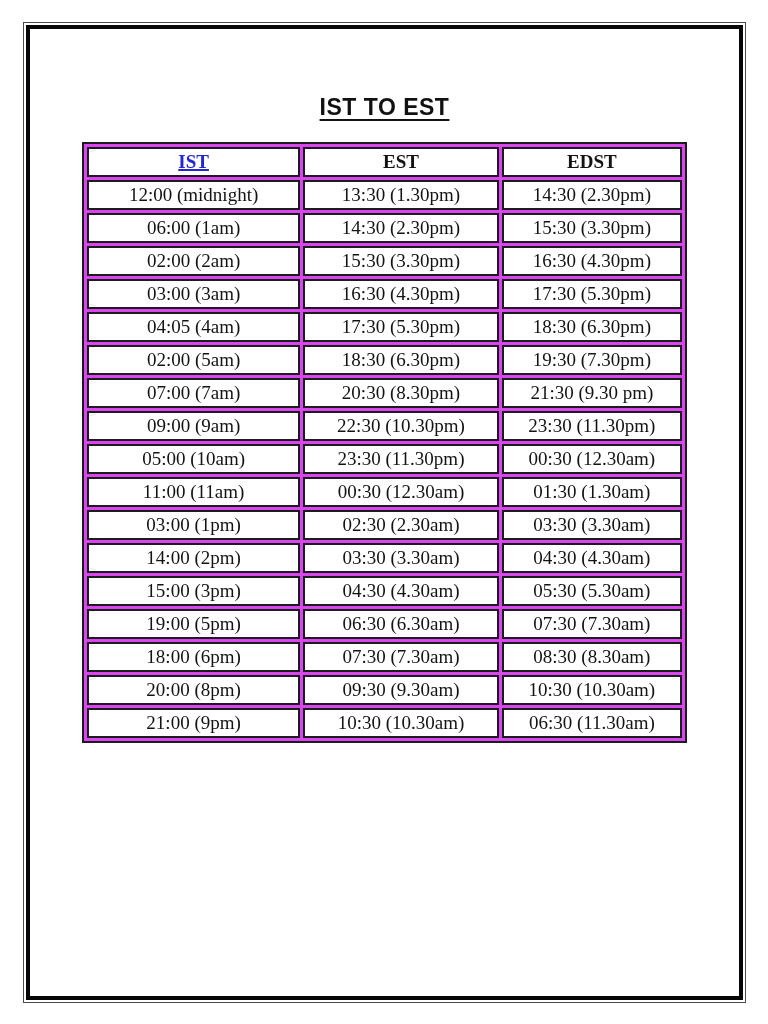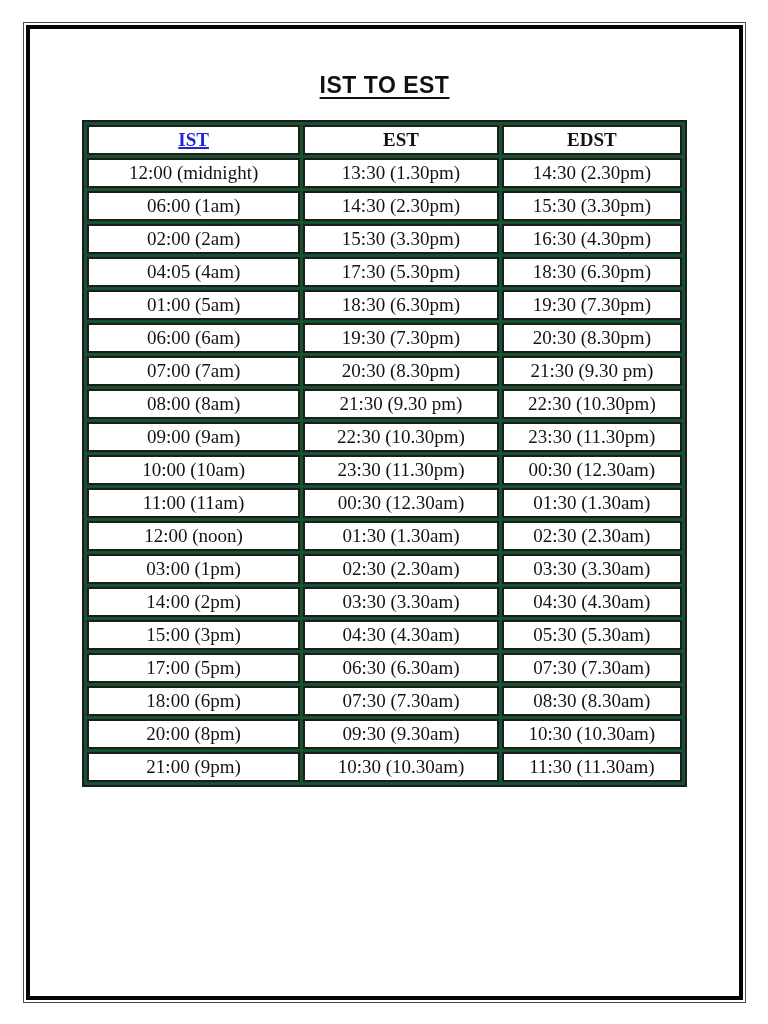--- a/index.html
+++ b/index.html
@@ -26,42 +26,42 @@
     background: #ffffff;
   }
   .page-frame-inner {
     width: 100%;
     height: 100%;
     box-sizing: border-box;
     border: 4px solid #060608;
     background: #ffffff;
   }
   .doc-title {
-    margin-top: 43px;
+    margin-top: 65px;
     margin-bottom: 21px;
     text-align: center;
     font-family: "Liberation Sans", sans-serif;
     font-weight: bold;
     font-size: 23px;
     letter-spacing: 0.5px;
     color: #111111;
   }
   .doc-title span {
     text-decoration: underline;
     text-decoration-thickness: 2px;
     text-underline-offset: 4px;
   }
   table.conv-table {
     width: 605px;
     margin: 0 auto;
     border-collapse: separate;
     border-spacing: 3px;
     border: 2px solid #1c1c1e;
     table-layout: fixed;
-    background: #14532d;
+    background: #d946ef;
     font-family: "Liberation Serif", serif;
   }
   table.conv-table th,
   table.conv-table td {
     border: 2px solid #1c1c1e;
     height: 26px;
     line-height: 26px;
     padding: 0;
     text-align: center;
     vertical-align: middle;
@@ -120,96 +120,86 @@
             <td>06:00 (1am)</td>
             <td>14:30 (2.30pm)</td>
             <td>15:30 (3.30pm)</td>
           </tr>
           <tr>
             <td>02:00 (2am)</td>
             <td>15:30 (3.30pm)</td>
             <td>16:30 (4.30pm)</td>
           </tr>
           <tr>
+            <td>03:00 (3am)</td>
+            <td>16:30 (4.30pm)</td>
+            <td>17:30 (5.30pm)</td>
+          </tr>
+          <tr>
             <td>04:05 (4am)</td>
             <td>17:30 (5.30pm)</td>
             <td>18:30 (6.30pm)</td>
           </tr>
           <tr>
-            <td>01:00 (5am)</td>
+            <td>02:00 (5am)</td>
             <td>18:30 (6.30pm)</td>
             <td>19:30 (7.30pm)</td>
-          </tr>
-          <tr>
-            <td>06:00 (6am)</td>
-            <td>19:30 (7.30pm)</td>
-            <td>20:30 (8.30pm)</td>
           </tr>
           <tr>
             <td>07:00 (7am)</td>
             <td>20:30 (8.30pm)</td>
             <td>21:30 (9.30 pm)</td>
           </tr>
           <tr>
-            <td>08:00 (8am)</td>
-            <td>21:30 (9.30 pm)</td>
-            <td>22:30 (10.30pm)</td>
-          </tr>
-          <tr>
             <td>09:00 (9am)</td>
             <td>22:30 (10.30pm)</td>
             <td>23:30 (11.30pm)</td>
           </tr>
           <tr>
-            <td>10:00 (10am)</td>
+            <td>05:00 (10am)</td>
             <td>23:30 (11.30pm)</td>
             <td>00:30 (12.30am)</td>
           </tr>
           <tr>
             <td>11:00 (11am)</td>
             <td>00:30 (12.30am)</td>
             <td>01:30 (1.30am)</td>
           </tr>
           <tr>
-            <td>12:00 (noon)</td>
-            <td>01:30 (1.30am)</td>
-            <td>02:30 (2.30am)</td>
-          </tr>
-          <tr>
             <td>03:00 (1pm)</td>
             <td>02:30 (2.30am)</td>
             <td>03:30 (3.30am)</td>
           </tr>
           <tr>
             <td>14:00 (2pm)</td>
             <td>03:30 (3.30am)</td>
             <td>04:30 (4.30am)</td>
           </tr>
           <tr>
             <td>15:00 (3pm)</td>
             <td>04:30 (4.30am)</td>
             <td>05:30 (5.30am)</td>
           </tr>
           <tr>
-            <td>17:00 (5pm)</td>
+            <td>19:00 (5pm)</td>
             <td>06:30 (6.30am)</td>
             <td>07:30 (7.30am)</td>
           </tr>
           <tr>
             <td>18:00 (6pm)</td>
             <td>07:30 (7.30am)</td>
             <td>08:30 (8.30am)</td>
           </tr>
           <tr>
             <td>20:00 (8pm)</td>
             <td>09:30 (9.30am)</td>
             <td>10:30 (10.30am)</td>
           </tr>
           <tr>
             <td>21:00 (9pm)</td>
             <td>10:30 (10.30am)</td>
-            <td>11:30 (11.30am)</td>
+            <td>06:30 (11.30am)</td>
           </tr>
         </tbody>
     </table>
 
   </div>
 </div>
 
 </body></html>

